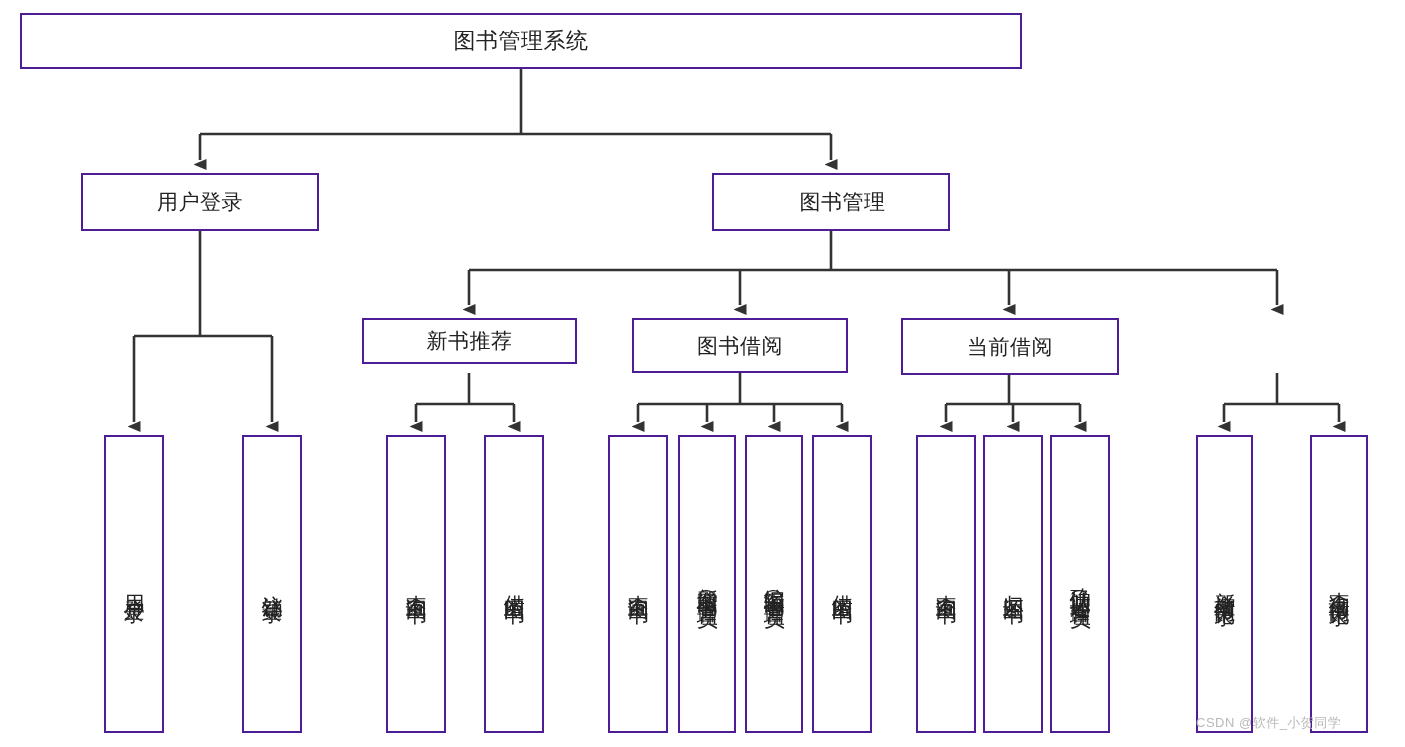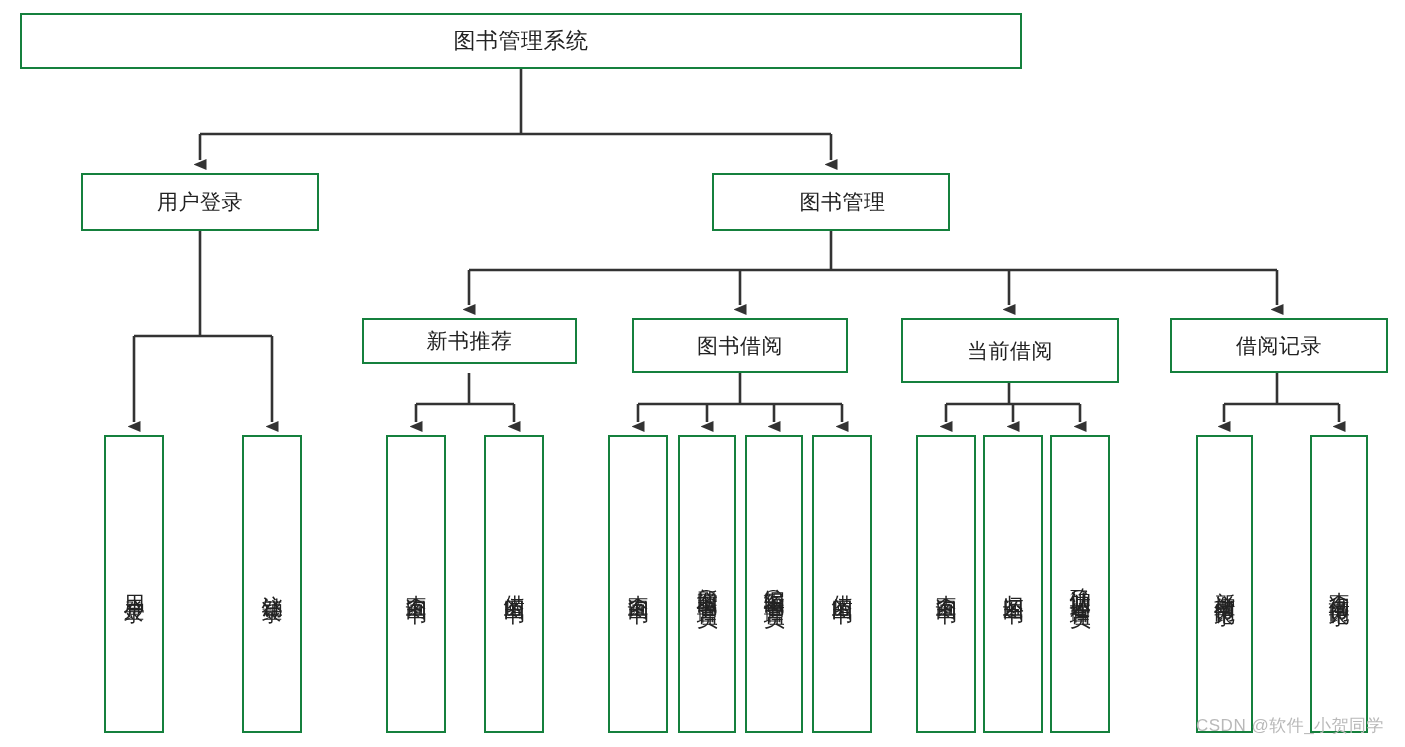--- a/index.html
+++ b/index.html
@@ -22,21 +22,21 @@
     left: 0;
     top: 0;
     width: 1405px;
     height: 747px;
     pointer-events: none;
   }
   .node {
     position: absolute;
     box-sizing: border-box;
     background: #ffffff;
-    border: 2px solid #15803d;
+    border: 2px solid #4c1d95;
     display: flex;
     align-items: center;
     justify-content: center;
     color: #222222;
   }
   .node-h {
     font-size: 21px;
     letter-spacing: 0.5px;
     line-height: 1.2;
     white-space: nowrap;
@@ -54,21 +54,21 @@
   .node-v .vlabel {
     writing-mode: vertical-rl;
     text-orientation: upright;
     font-size: 21px;
     letter-spacing: 3px;
     line-height: 1.25;
     text-align: center;
   }
   .watermark {
     position: absolute;
-    font-size: 17px;
+    font-size: 13px;
     color: #b9b9b9;
     white-space: nowrap;
     letter-spacing: 0.5px;
     user-select: none;
   }
 </style>
 </head>
 <body>
 
 <div id="canvas">
@@ -126,25 +126,22 @@
   <div class="node node-h" style="left:712px; top:173px; width:238px; height:58px;padding-left:23px;">
     <span>图书管理</span>
   </div>
 
   <div class="node node-h" style="left:362px; top:318px; width:215px; height:46px;">
     <span>新书推荐</span>
   </div>
   <div class="node node-h" style="left:632px; top:318px; width:216px; height:55px;">
     <span>图书借阅</span>
   </div>
-  <div class="node node-h" style="left:901px; top:318px; width:218px; height:65px;">
+  <div class="node node-h" style="left:901px; top:318px; width:218px; height:57px;">
     <span>当前借阅</span>
-  </div>
-  <div class="node node-h" style="left:1170px; top:318px; width:218px; height:55px;">
-    <span>借阅记录</span>
   </div>
 
   <div class="node node-v" style="left:104px; top:435px; width:60px; height:298px;">
     <span class="vlabel">用户登录</span>
   </div>
   <div class="node node-v" style="left:242px; top:435px; width:60px; height:298px;">
     <span class="vlabel">注销登录</span>
   </div>
   <div class="node node-v" style="left:386px; top:435px; width:60px; height:298px;">
     <span class="vlabel">查询图书</span>

